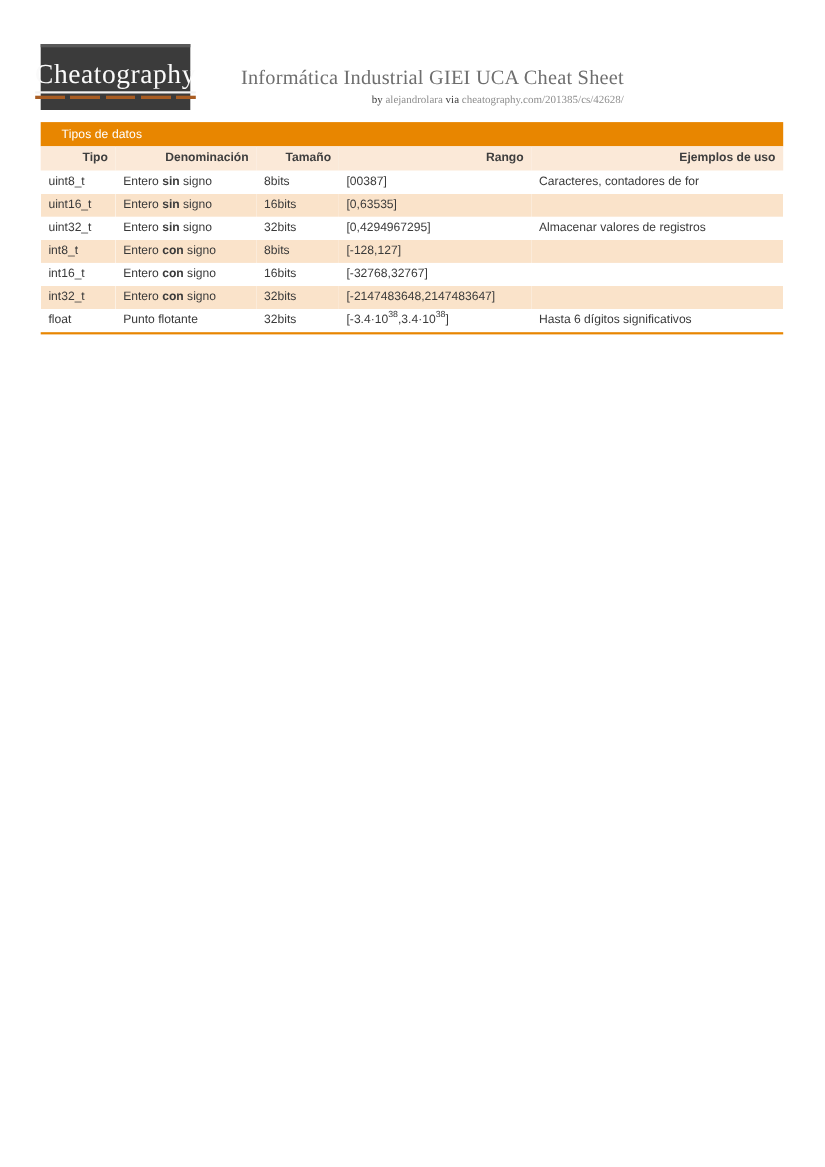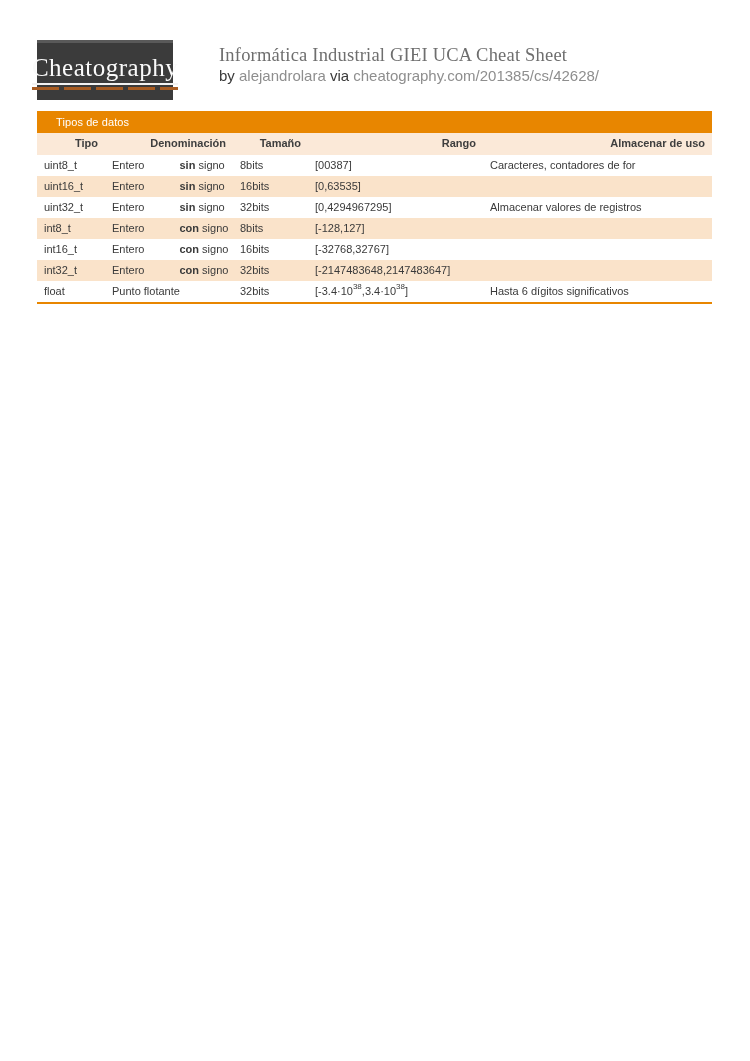--- a/index.html
+++ b/index.html
@@ -48,36 +48,37 @@
     line-height: 1.05;
   }
   .logo-dashes {
     height: 3px;
     margin-top: 2px;
     background: repeating-linear-gradient(90deg,
       var(--dash-brown) 0px, var(--dash-brown) 27px,
       transparent 27px, transparent 32px);
   }
 
-  .title-block { position: absolute; left: 219px; top: 44px; }
+  .title-block { position: absolute; left: 219px; top: 60px; }
   .page-title {
     font-family: "Liberation Serif", serif;
     font-weight: normal;
     font-size: 18.5px;
     line-height: 23px;
     color: var(--title-gray);
     letter-spacing: 0.2px;
     white-space: nowrap;
   }
   .byline {
-    font-family: Liberation Sans, sans-serif;
-    font-size: 15px;
+    font-family: Liberation Serif, serif;
+    font-size: 10px;
     line-height: 18px;
     color: var(--text-dark);
     white-space: nowrap;
+    text-align: right;
   }
   .byline a {
     color: var(--link-gray);
     text-decoration: none;
     cursor: pointer;
   }
 
   
   .table-card {
     position: absolute;
@@ -110,21 +111,21 @@
     vertical-align: middle;
   }
   table.data td {
     padding: 4px 7px;
     line-height: 13px;
     vertical-align: middle;
     overflow: hidden;
     white-space: nowrap;
   }
   table.data tbody tr:nth-child(even) { background: var(--row-stripe); }
-  table.data b { font-weight: bold; margin-left: 32px; }
+  table.data b { font-weight: bold; }
   table.data sup {
     font-size: 8px;
     line-height: 0;
     position: relative;
     top: -1px;
     vertical-align: super;
   }
 </style>
 </head>
 <body>
@@ -157,21 +158,21 @@
         <col style="width:75px">
         <col style="width:175px">
         <col>
       </colgroup>
       <thead>
         <tr>
           <th>Tipo</th>
           <th>Denominación</th>
           <th>Tamaño</th>
           <th>Rango</th>
-          <th>Almacenar de uso</th>
+          <th>Ejemplos de uso</th>
         </tr>
       </thead>
       <tbody>
           <tr>
             <td>uint8_t</td>
             <td><span>Entero </span><b>sin</b><span> signo</span></td>
             <td>8bits</td>
             <td><span>[00387]</span></td>
             <td>Caracteres, contadores de for</td>
           </tr>

